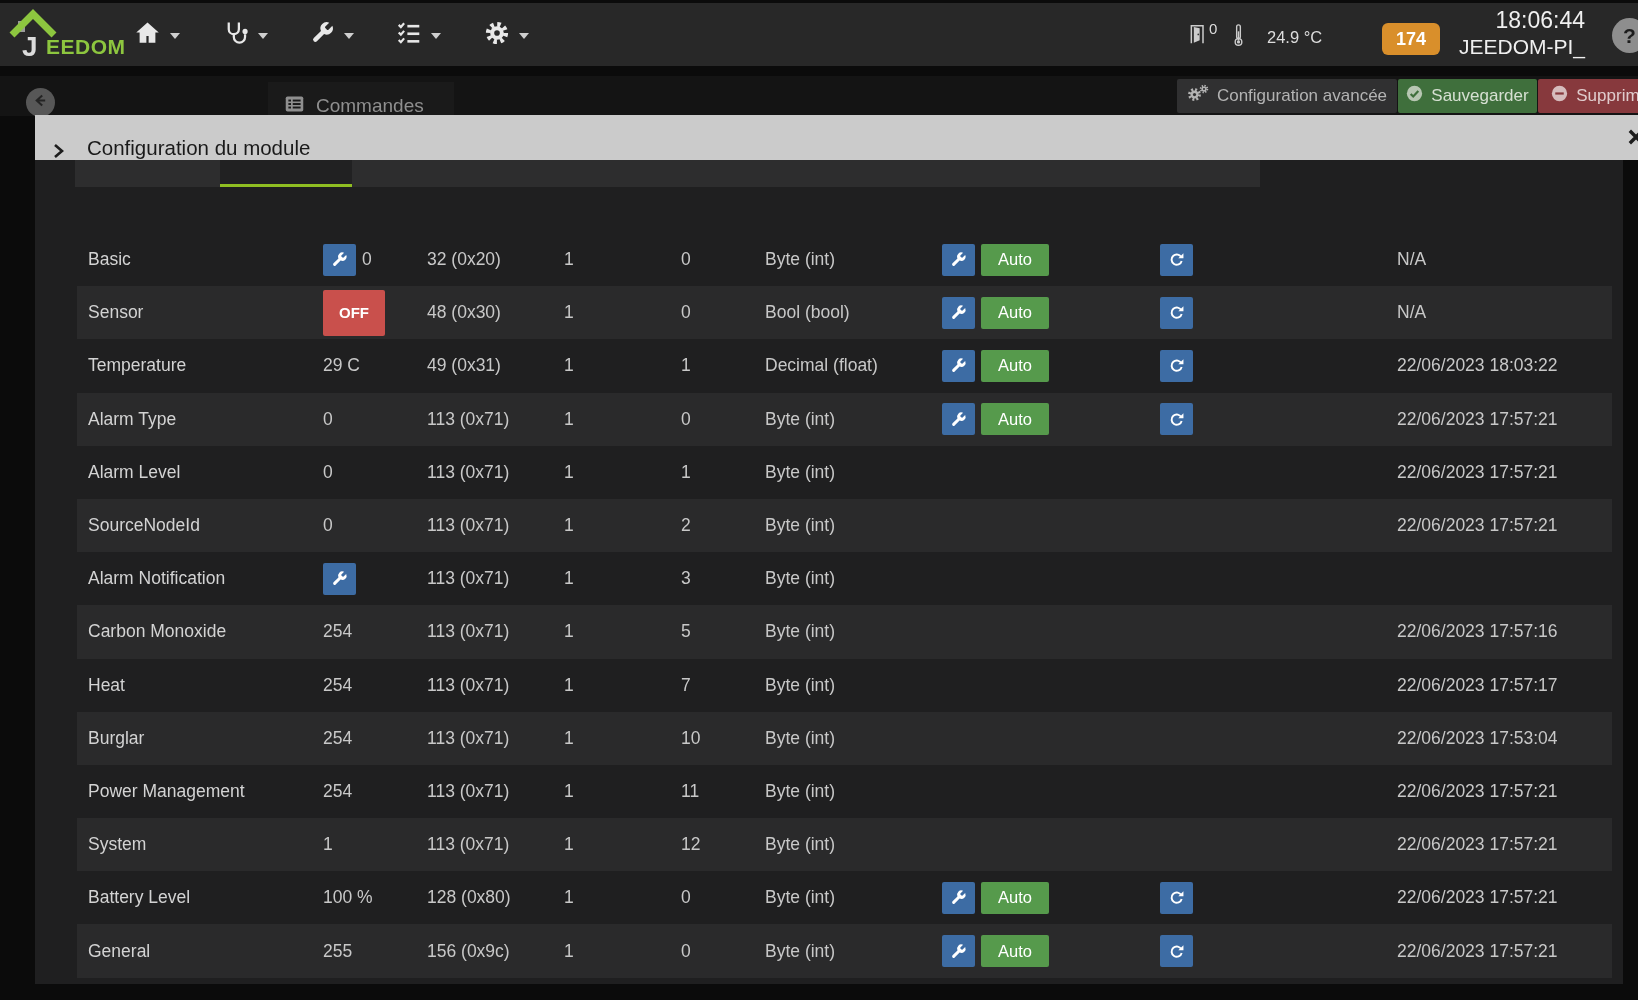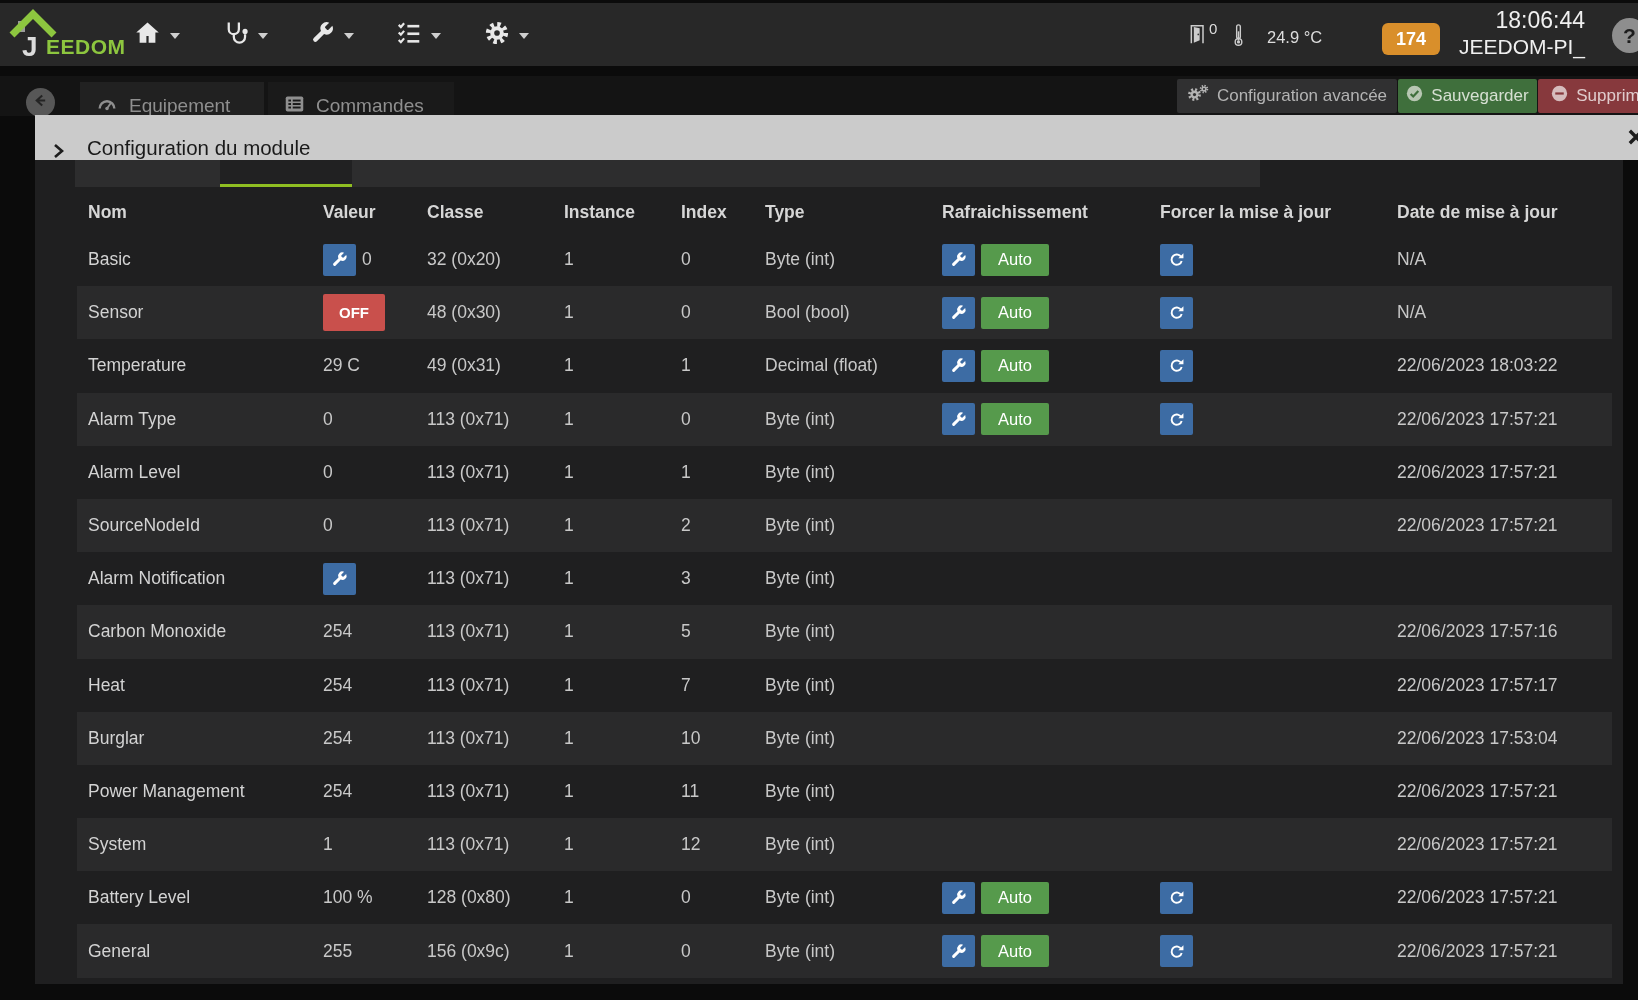--- a/index.html
+++ b/index.html
@@ -55,21 +55,21 @@
     padding-left:11px;align-items:center;}
   .thead{position:absolute;left:42px;top:31px;width:1535px;height:42px;
     color:#d6d6d6;font-weight:bold;font-size:17.5px;}
   .tbody{position:absolute;left:42px;top:73px;width:1535px;}
   .trow{height:53.2px;color:#c8c8c8;font-size:17.5px;}
   .trow.striped{background:#2a2a2b;}
   .cell{display:flex;align-items:center;gap:6px;min-width:0;}
   .c-name{color:#d3d3d3;}
   .icon-btn{width:33px;height:32px;background:#3d6ca4;border:none;border-radius:2px;
     display:inline-flex;align-items:center;justify-content:center;cursor:pointer;flex:0 0 auto;padding:0;}
-  .badge-off{width:62px;height:37px;background:#c9504c;border-radius:2px;color:#fff;
+  .badge-off{width:62px;height:46px;background:#c9504c;border-radius:2px;color:#fff;
     font-weight:bold;font-size:15px;display:inline-flex;align-items:center;justify-content:center;}
   .btn-auto{height:32px;padding:0 17px;background:#569a4c;border:none;border-radius:2px;
     color:#fff;font-size:16.5px;cursor:pointer;font-family:inherit;}
 </style>
 </head>
 <body>
 
 <div id="navbar">
   <div class="logo">
     <span>
@@ -170,30 +170,20 @@
 </div>
 
 <div id="page-header">
   <div class="back-btn">
     <span>
       <svg width="17" height="17" viewBox="0 0 20 20">
           <path d="M12 4 5.5 10l6.5 6M6 10h9.5" stroke="#242424" stroke-width="2.4" fill="none"></path>
         </svg>
     </span>
   </div>
-  <div class="ptab ptab-equip">
-    <span>
-      <svg width="22" height="22" viewBox="0 0 24 24">
-        <path d="M4 17a8 8 0 0 1 16 0" fill="none" stroke="#8f8f8f" stroke-width="2.6"></path>
-        <path d="M12 17 16.5 10.5" stroke="#8f8f8f" stroke-width="2"></path>
-          <circle cx="12" cy="17" r="1.9" fill="#8f8f8f"></circle>
-      </svg>
-    </span>
-    <span>Equipement</span>
-  </div>
   <div class="ptab ptab-cmd">
     <span>
       <svg width="21" height="21" viewBox="0 0 24 24">
         <rect x="2" y="4" rx="2" width="20" height="17" fill="#8f8f8f"></rect>
         <g fill="#1a1a1a">
             <rect x="5" y="7.5" width="3" height="2.2"></rect>
             <rect x="10" y="7.5" width="9" height="2.2"></rect>
         <rect x="5" y="11.5" width="3" height="2.2"></rect>
             <rect x="10" y="11.5" width="9" height="2.2"></rect>
         <rect x="5" y="15.5" width="3" height="2.2"></rect>
@@ -249,31 +239,20 @@
   <span class="close-x">
     <svg width="18" height="18" viewBox="0 0 16 16">
         <path d="M2.5 2.5 13.5 13.5M13.5 2.5 2.5 13.5" stroke="#1d1d1d" stroke-width="3"></path>
       </svg>
   </span>
 </div>
 
 <div id="modal-body">
   <div class="tab-sliver"></div>
   <div class="active-tab"></div>
-  <div class="thead tgrid" id="thead">
-      <div class="cell">Nom</div>
-      <div class="cell">Valeur</div>
-      <div class="cell">Classe</div>
-      <div class="cell">Instance</div>
-      <div class="cell">Index</div>
-      <div class="cell">Type</div>
-      <div class="cell">Rafraichissement</div>
-      <div class="cell">Forcer la mise à jour</div>
-      <div class="cell">Date de mise à jour</div>
-    </div>
   <div class="tbody" id="tbody">
       <div class="trow tgrid">
         <div class="cell c-name">Basic</div>
         <div class="cell c-val">
           <button class="icon-btn">
             <svg width="17" height="17" viewBox="0 0 24 24">
               <path fill="#fff" d="M14.7 6.3a1 1 0 0 0 0 1.4l1.6 1.6a1 1 0 0 0 1.4 0l3.77-3.77a6 6 0 0 1-7.94 7.94l-6.91 6.91a2.12 2.12 0 0 1-3-3l6.91-6.91a6 6 0 0 1 7.94-7.94l-3.76 3.76z"></path>
             </svg>
           </button>
           <span>0</span>

